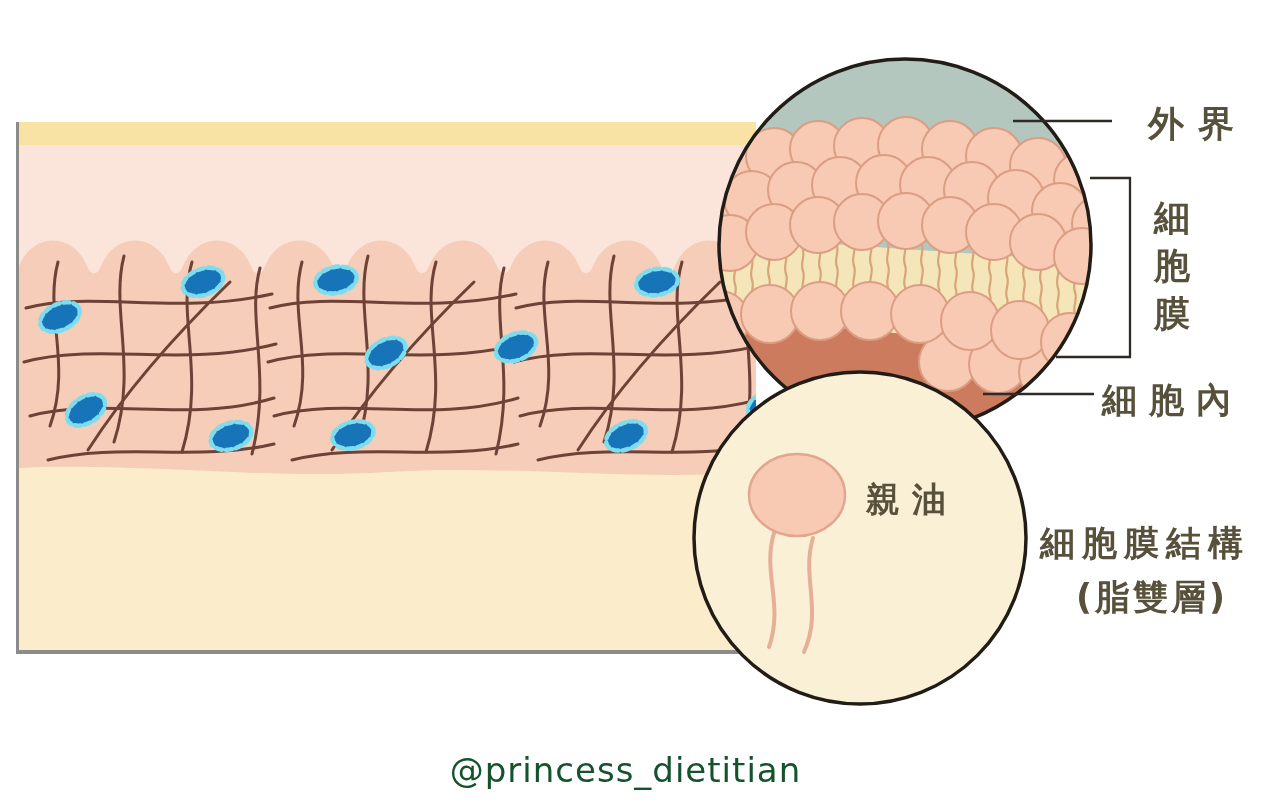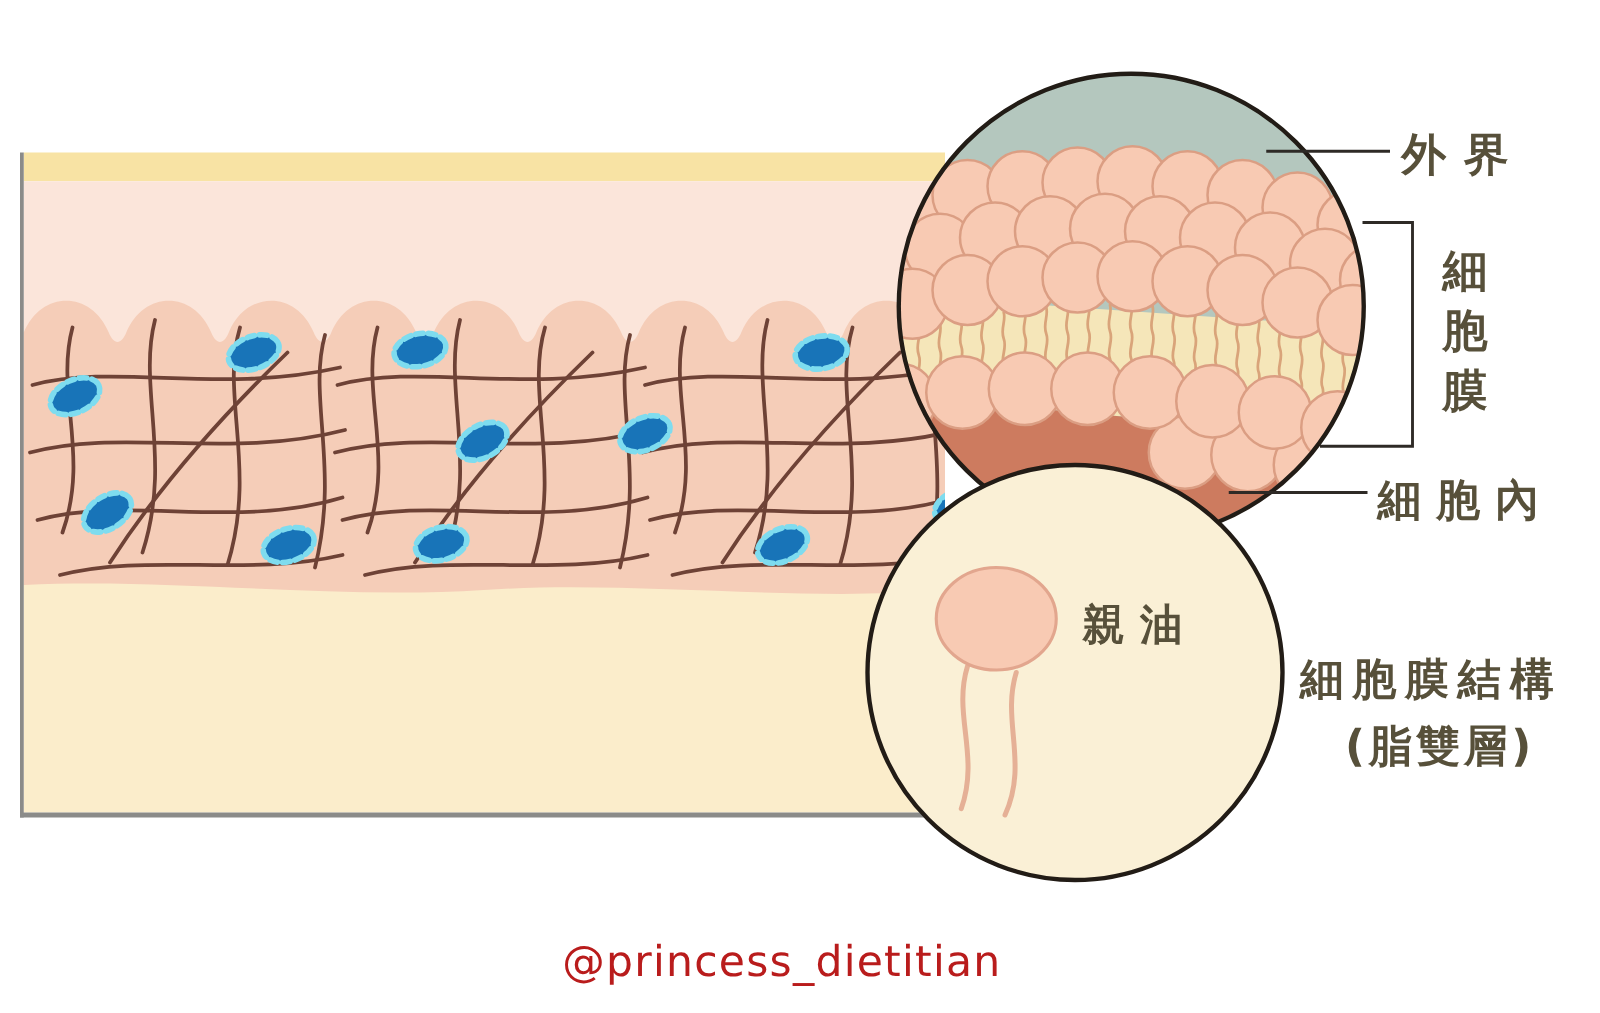--- a/index.html
+++ b/index.html
@@ -1,29 +1,29 @@
 <!DOCTYPE html>
 <html><head>
 <meta charset="utf-8">
 <style>
   html,body{margin:0;padding:0;background:#ffffff;}
   .stage{position:relative;width:1280px;height:810px;background:#ffffff;overflow:hidden;
          font-family:"DejaVu Sans","Liberation Sans",sans-serif;}
   .abs{position:absolute;}
   .label{position:absolute;color:#57503A;font-weight:700;white-space:nowrap;}
-  .lbl-outside{left:1121px;top:100px;font-size:36px;letter-spacing:14px;}
+  .lbl-outside{left:1148px;top:100px;font-size:36px;letter-spacing:14px;}
   .lbl-membrane{left:1150px;top:194px;width:44px;text-align:center;font-size:36px;line-height:48px;}
   .lbl-membrane span{display:block;}
   .lbl-inside{left:1102px;top:377px;font-size:35px;letter-spacing:12px;}
   .lbl-lipo{left:866px;top:477px;font-size:34px;letter-spacing:12px;}
   .lbl-hydro{left:866px;top:584px;font-size:34px;letter-spacing:12px;}
   .lbl-cap1{left:1040px;top:520px;font-size:35px;letter-spacing:7px;}
   .lbl-cap2{left:1076px;top:574px;font-size:35px;letter-spacing:3px;}
   .watermark{position:absolute;left:0;top:750px;width:1251px;text-align:center;
-             color:#b91c1c;font-size:34px;font-weight:500;letter-spacing:1px;}
+             color:#14532d;font-size:34px;font-weight:500;letter-spacing:1px;}
   svg{display:block;}
 </style>
 </head>
 <body>
 
 <div class="stage">
 
   <svg class="abs" style="left:16px;top:120px;" width="740" height="535" viewBox="0 0 740 535">
 
     <rect x="3" y="2" width="737" height="23" fill="#F8E3A4"></rect>

